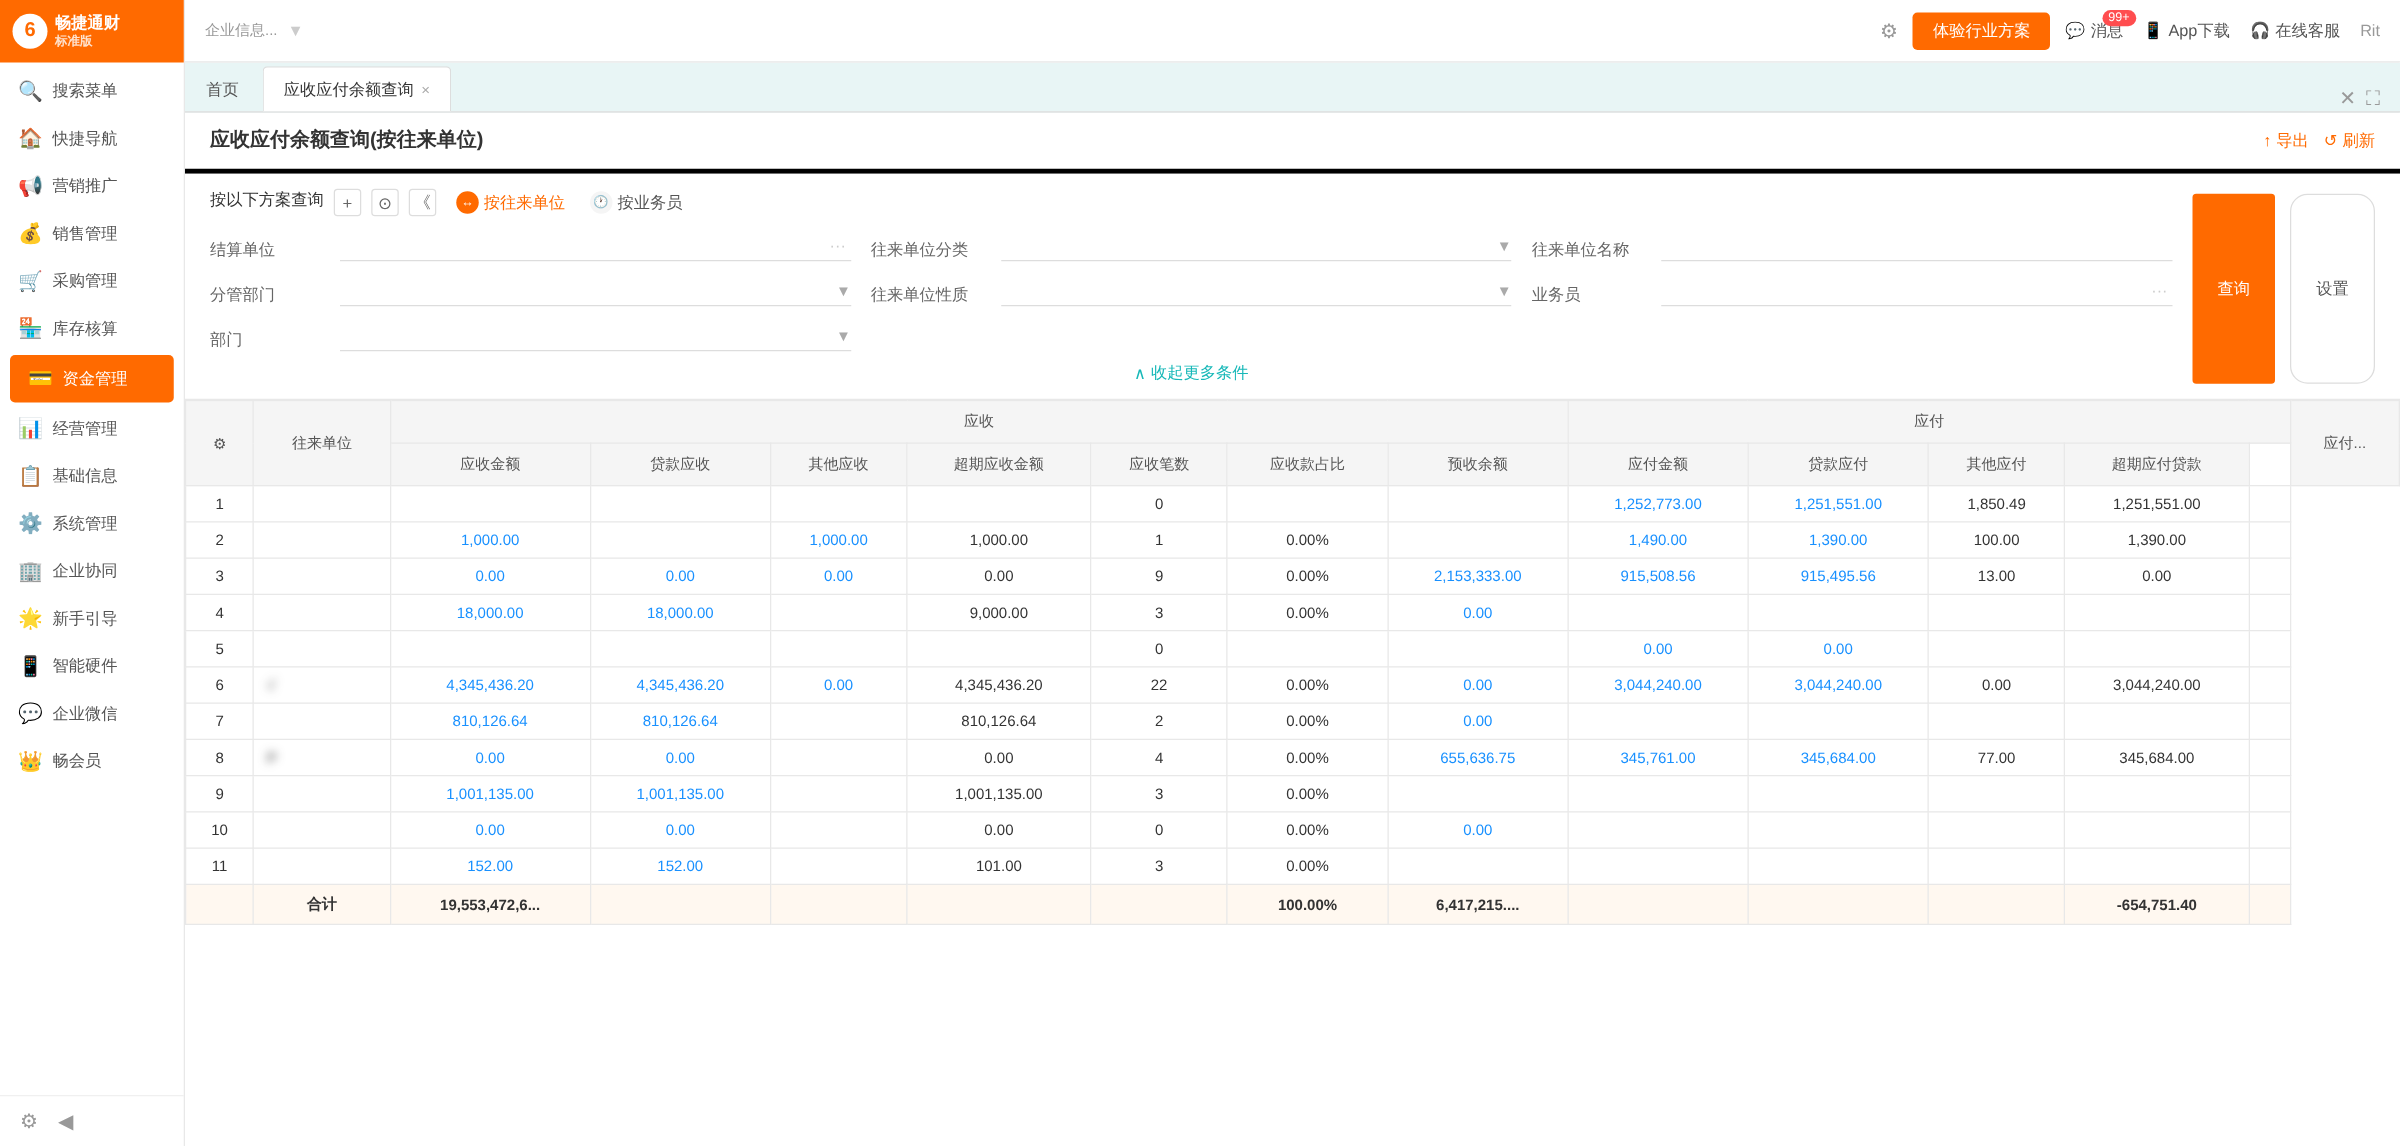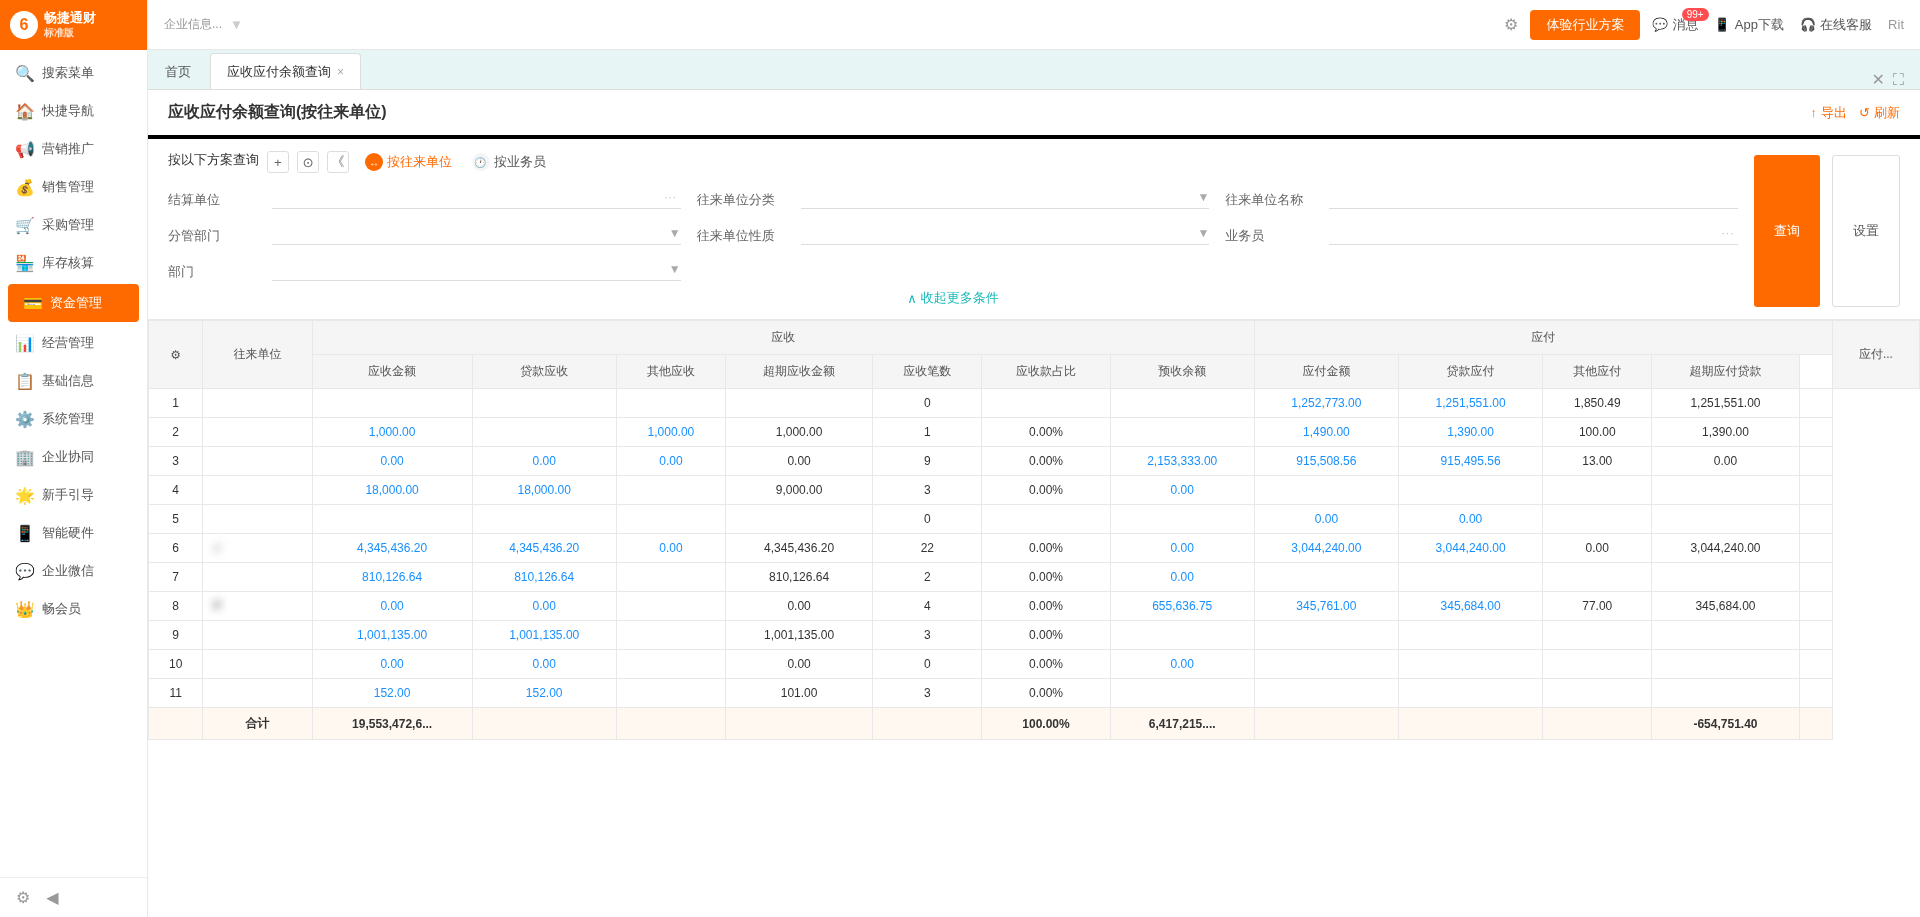--- a/index.html
+++ b/index.html
@@ -139,21 +139,21 @@
     .th-group { text-align: center; }
     .settings-cell { background: #f5f5f5; cursor: pointer; }
 
     
     .query-btns { display: flex; gap: 12px; }
     .btn-query {
       background: #ff6a00; color: #fff; border: none; border-radius: 3px;
       padding: 7px 20px; cursor: pointer; font-size: 13px;
     }
     .btn-set {
-      background: #fff; color: #555; border: 1px solid #ddd; border-radius: 3px;
+      background: #fff; color: #555; border: 1px solid #ddd; border-radius: 14px;
       padding: 7px 20px; cursor: pointer; font-size: 13px;
     }
   </style>
 </head>
 <body>
 
 <div class="sidebar">
   <div class="sidebar-logo">
     <div class="logo-icon">
         <span>6</span>

